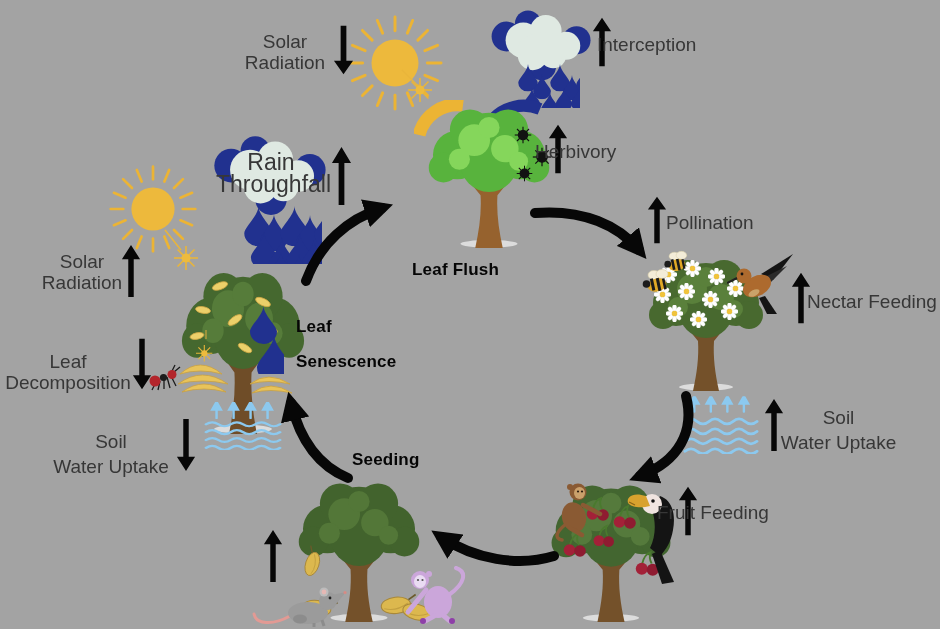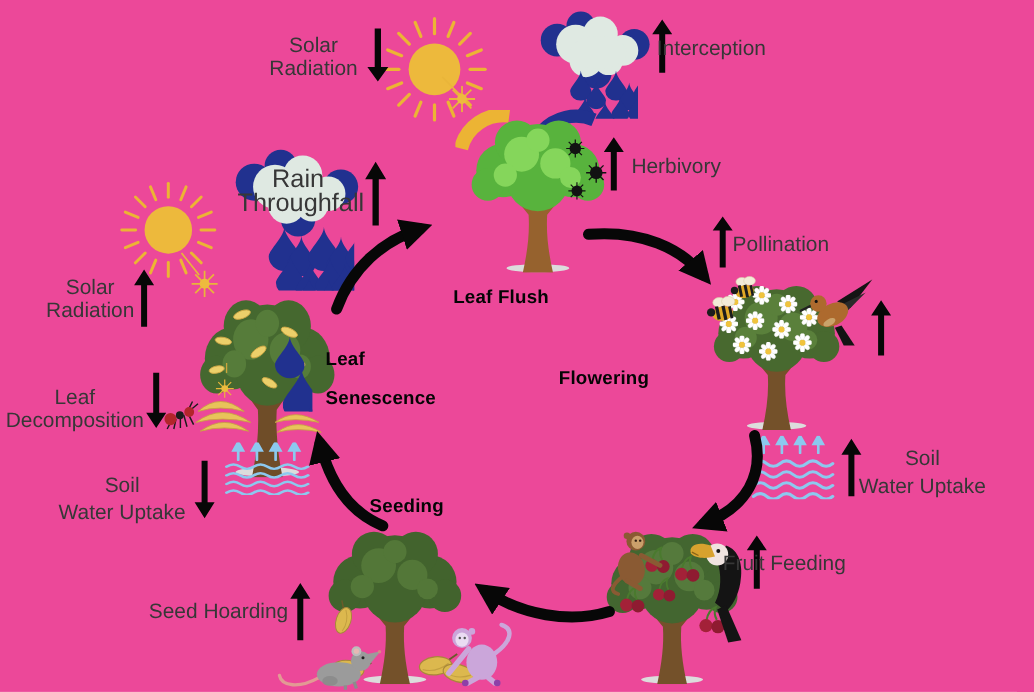--- a/index.html
+++ b/index.html
@@ -1,16 +1,16 @@
 <!DOCTYPE html>
 <html><head>
 <meta charset="utf-8">
 <style>
   html,body{margin:0;padding:0;background:#fff}
-  .canvas{position:relative;width:940px;height:629px;background:#ec4899;overflow:hidden;
+  .canvas{position:relative;width:940px;height:629px;background:#a3a3a3;overflow:hidden;
           font-family:"Liberation Sans",sans-serif}
   .abs{position:absolute}
   .lbl{position:absolute;font-size:19px;line-height:21px;color:#373737;white-space:pre-line}
   .c{text-align:center}.r{text-align:right}.nw{white-space:nowrap}
   .lh25{line-height:25px}.lh24{line-height:24.5px}
   .stage{position:absolute;font-size:17px;font-weight:800;color:#050505;text-align:left;
          white-space:pre-line;line-height:35px;letter-spacing:.2px}
   svg.varrow{color:#070707}
   svg.down{transform:scaleY(-1)}
   .overlay{pointer-events:none}
@@ -220,21 +220,21 @@
   <svg class="abs" style="left:532px;top:147px" width="20" height="20" viewBox="0 0 24 24">
       <use href="#sym-bug"></use>
     </svg>
   <svg class="abs" style="left:516px;top:165px" width="17" height="17" viewBox="0 0 24 24">
       <use href="#sym-bug"></use>
     </svg>
 
   <svg class="abs varrow" style="left:548px;top:124px" width="20" height="50" viewBox="0 0 22 60" preserveAspectRatio="none">
       <use href="#sym-arrow"></use>
     </svg>
-  <div class="lbl" style="left:574px;top:141px">Herbivory</div>
+  <div class="lbl" style="left:535px;top:141px">Herbivory</div>
   <div class="stage" style="left:412px;top:252px;width:150px">Leaf Flush</div>
 
   <svg class="abs varrow" style="left:647px;top:196px" width="20" height="48" viewBox="0 0 22 60" preserveAspectRatio="none">
       <use href="#sym-arrow"></use>
     </svg>
   <div class="lbl" style="left:666px;top:212px">Pollination</div>
 
   <svg class="abs" style="left:636px;top:250px;--leaf:#48692f;--leafhi:#5a803b;--trunk:#74512a" width="140" height="142" viewBox="0 0 140 140">
       <use href="#sym-tree"></use>
     </svg>
@@ -280,21 +280,21 @@
     <ellipse cx="30" cy="34" rx="15" ry="10" fill="#ad6a2e" transform="rotate(-28 30 34)"></ellipse>
     <circle cx="17" cy="24" r="7.5" fill="#ad6a2e"></circle>
     <ellipse cx="27" cy="41" rx="6" ry="3" fill="#caa36a" transform="rotate(-28 27 41)"></ellipse>
     <polygon points="38,44 50,62 40,62 32,46" fill="#141414"></polygon>
     <line x1="10" y1="26" x2="0" y2="31" stroke="#222" stroke-width="2"></line>
     <circle cx="15" cy="22" r="1.4" fill="#111"></circle>
   </svg>
   <svg class="abs varrow" style="left:791px;top:272px" width="20" height="52" viewBox="0 0 22 60" preserveAspectRatio="none">
       <use href="#sym-arrow"></use>
     </svg>
-  <div class="stage" style="left:508px;top:326px;width:140px">Flowering</div>
+  <div class="lbl nw" style="left:807px;top:291px">Nectar Feeding</div>
 
   <svg class="abs" style="left:686px;top:396px" width="68" height="17" viewBox="0 0 74 18">
       <use href="#sym-up4"></use>
     </svg>
   <svg class="abs" style="left:682px;top:416px" width="78" height="38" viewBox="0 0 78 42" preserveAspectRatio="none">
       <use href="#sym-waves"></use>
     </svg>
   <svg class="abs varrow" style="left:764px;top:398px" width="20" height="54" viewBox="0 0 22 60" preserveAspectRatio="none">
       <use href="#sym-arrow"></use>
     </svg>
@@ -378,24 +378,23 @@
     <line x1="40" y1="50" x2="31" y2="55" stroke="#cba6da" stroke-width="5" stroke-linecap="round"></line>
     <line x1="50" y1="50" x2="56" y2="55" stroke="#cba6da" stroke-width="5" stroke-linecap="round"></line>
     <circle cx="29" cy="55" r="3" fill="#8e3fa8"></circle>
       <circle cx="58" cy="55" r="3" fill="#8e3fa8"></circle>
     <circle cx="26" cy="14" r="9" fill="#cba6da"></circle>
     <ellipse cx="26" cy="15.5" rx="6" ry="6.5" fill="#eadcf2"></ellipse>
     <circle cx="35" cy="8" r="3" fill="#cba6da"></circle>
     <circle cx="24" cy="14" r="1.1" fill="#555"></circle>
       <circle cx="28.5" cy="14" r="1.1" fill="#555"></circle>
   </svg>
-  <div class="stage" style="left:336px;top:442px;width:116px">Seeding</div>
+  <div class="stage" style="left:352px;top:442px;width:116px">Seeding</div>
 
   <div class="lbl r lh24" style="left:130px;top:520px;width:132px">
-    <div>Seed Hoarding</div>
     
   </div>
   <svg class="abs varrow" style="left:263px;top:529px" width="20" height="54" viewBox="0 0 22 60" preserveAspectRatio="none">
       <use href="#sym-arrow"></use>
     </svg>
 
   <svg class="abs" style="left:108px;top:164px" width="90" height="90" viewBox="0 0 100 100">
       <use href="#sym-sun"></use>
     </svg>
   <svg class="abs" style="left:163px;top:228px" width="20" height="24">

